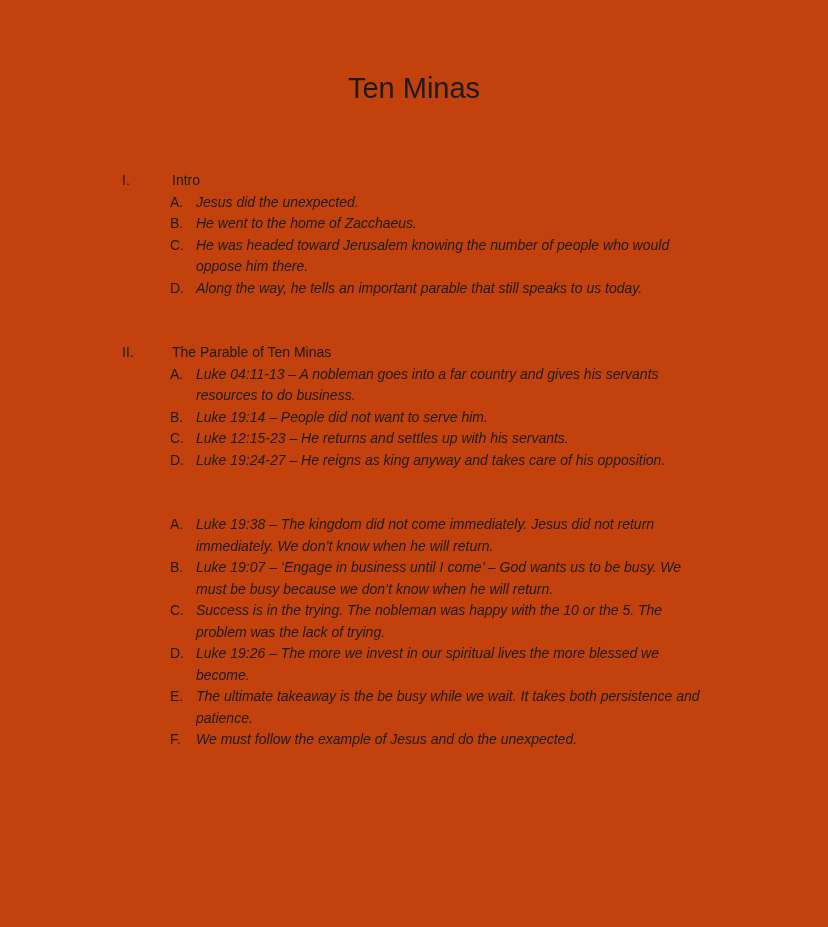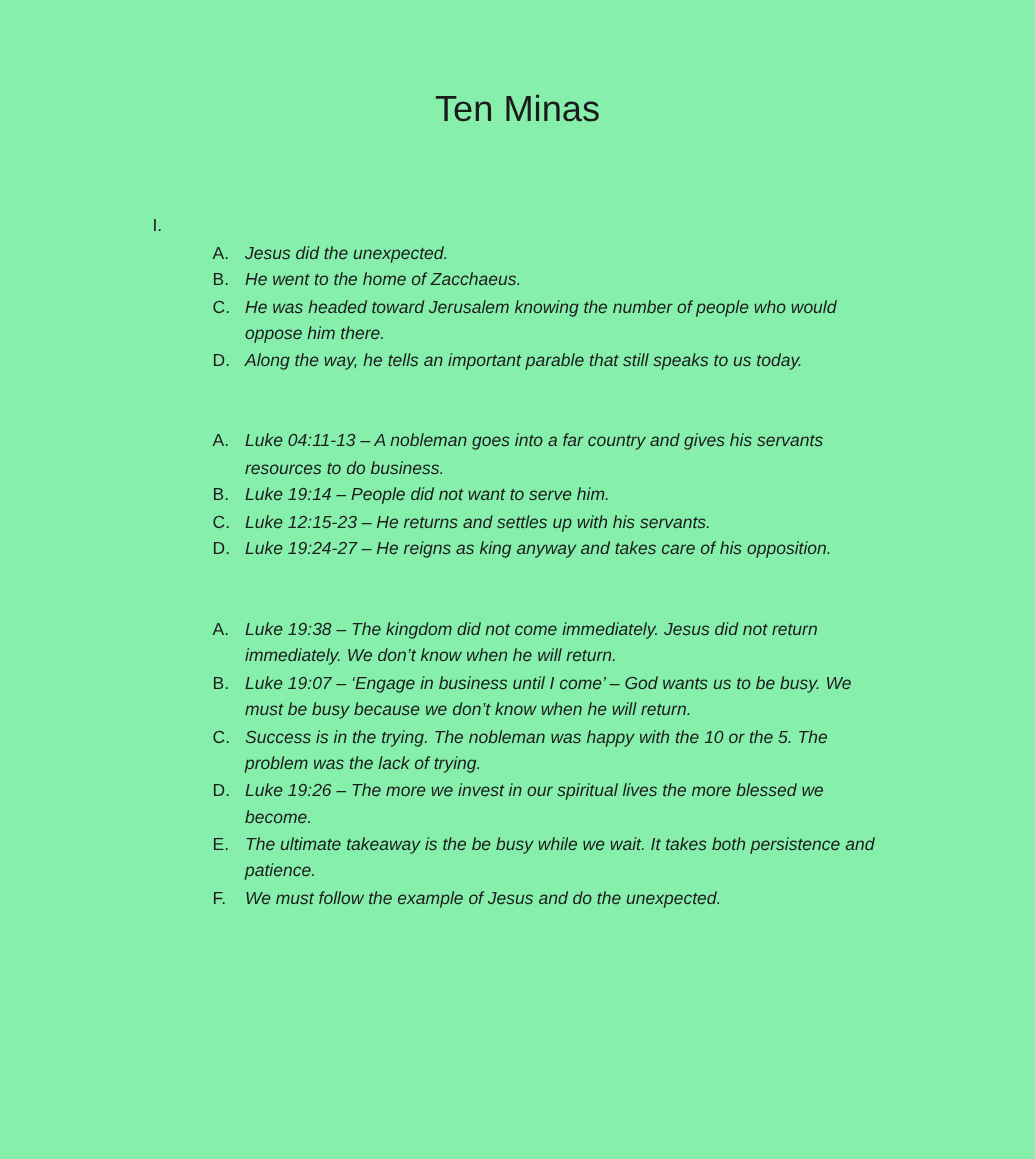--- a/index.html
+++ b/index.html
@@ -4,21 +4,21 @@
 <style>
   html, body {
     margin: 0;
     padding: 0;
     background: #ffffff;
   }
   .page {
     position: relative;
     width: 828px;
     height: 927px;
-    background: #86efac;
+    background: #c2410c;
     color: #1c1c1c;
     font-family: "Liberation Sans", "DejaVu Sans", sans-serif;
     overflow: hidden;
   }
   .doc-title {
     position: absolute;
     top: 72px;
     left: 0;
     width: 100%;
     margin: 0;
@@ -67,20 +67,21 @@
 </style>
 </head>
 <body>
 
 <div class="page">
   <h1 class="doc-title">Ten Minas</h1>
   <div class="outline">
   <section class="section">
     <div class="heading-row">
       <span class="numeral">I.</span>
+      <span class="heading">Intro</span>
     </div>
     <div class="items">
   <div class="item">
     <span class="letter">A.</span>
     <span class="item-text">Jesus did the unexpected.</span>
   </div>
 
   <div class="item">
     <span class="letter">B.</span>
     <span class="item-text">He went to the home of Zacchaeus.</span>
@@ -93,20 +94,24 @@
   </div>
 
   <div class="item">
     <span class="letter">D.</span>
     <span class="item-text">Along the way, he tells an important parable that still speaks to us today.</span>
   </div>
 </div>
   </section>
 
   <section class="section">
+    <div class="heading-row">
+      <span class="numeral">II.</span>
+      <span class="heading">The Parable of Ten Minas</span>
+    </div>
     <div class="items">
   <div class="item">
     <span class="letter">A.</span>
     <span class="item-text">Luke 04:11-13 – A nobleman goes into a far country and gives his servants
 resources to do business.</span>
   </div>
 
   <div class="item">
     <span class="letter">B.</span>
     <span class="item-text">Luke 19:14 – People did not want to serve him.</span>

